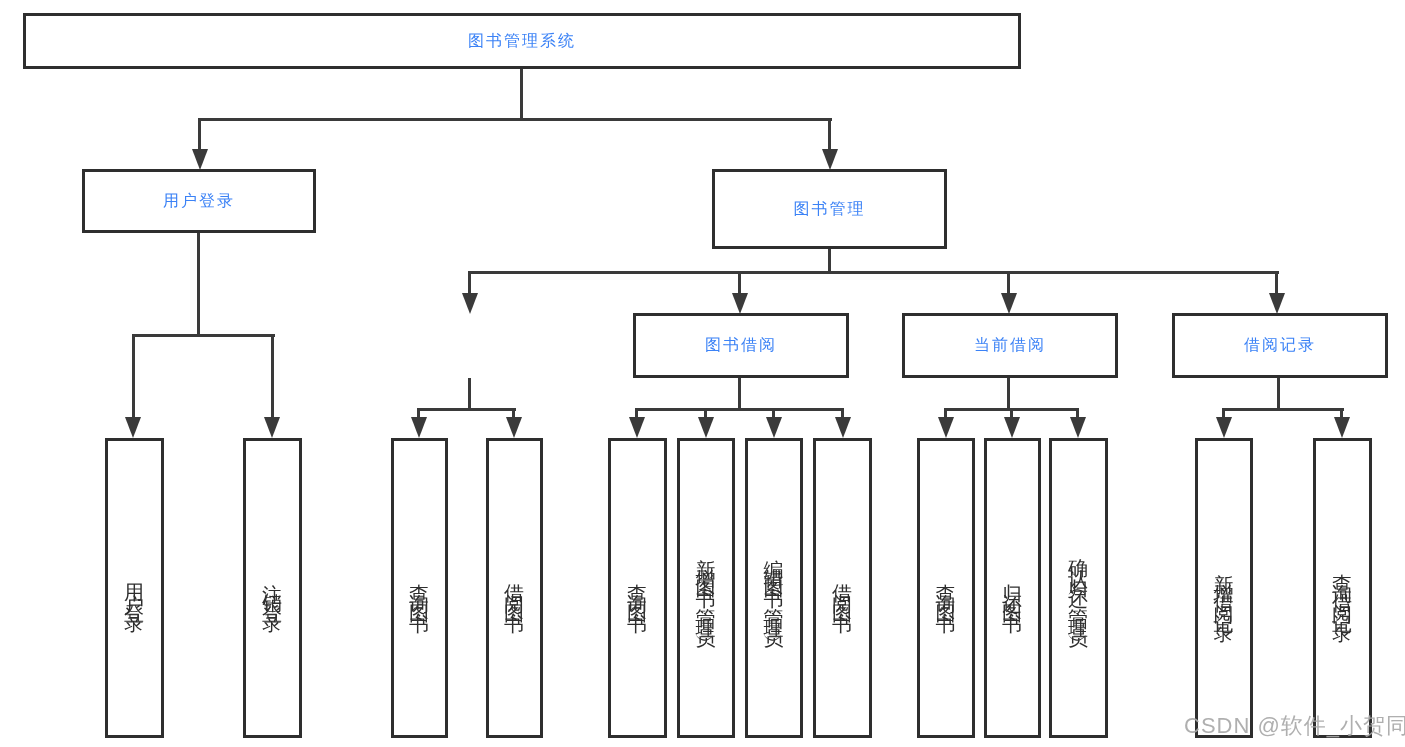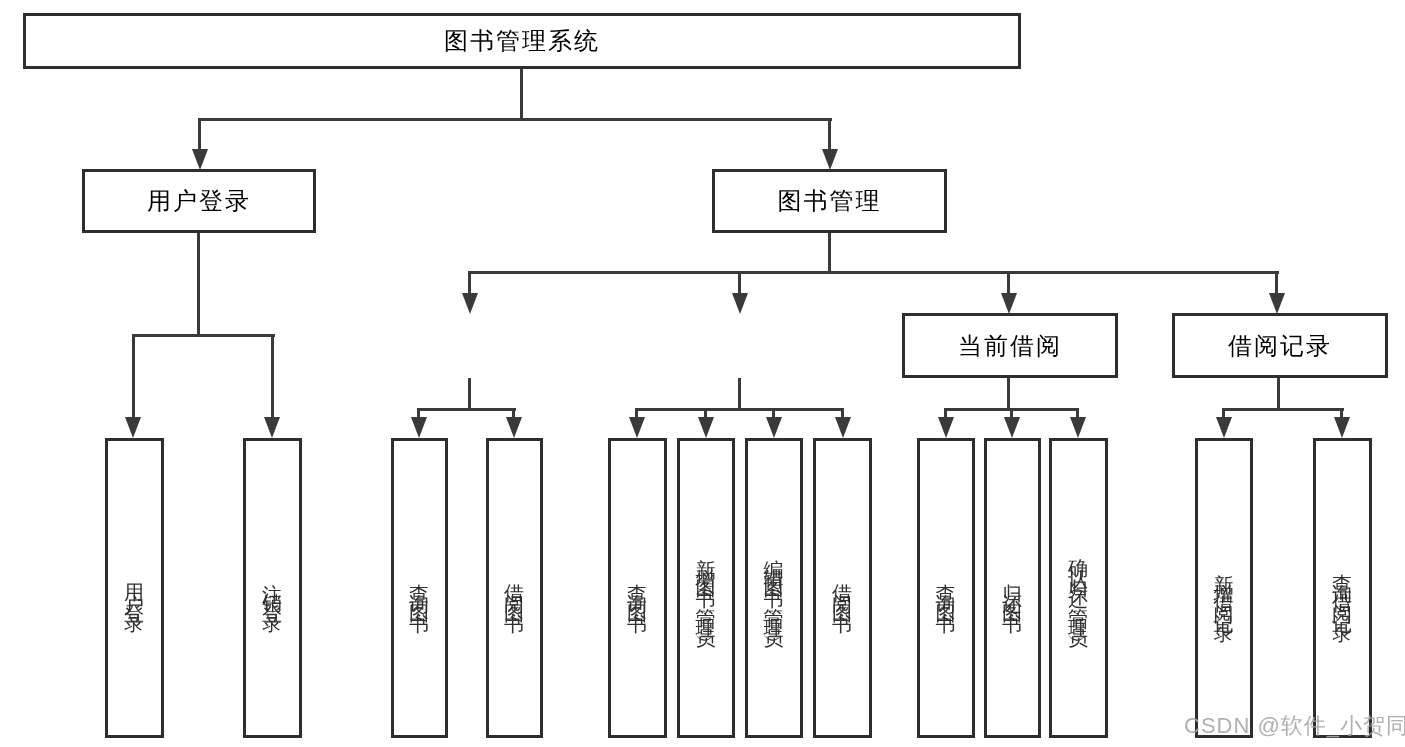--- a/index.html
+++ b/index.html
@@ -6,21 +6,21 @@
   .canvas {
     position:relative; width:1405px; height:747px; background:#ffffff;
     font-family:"Liberation Sans","DejaVu Sans",sans-serif; overflow:hidden;
   }
   .box {
     position:absolute; box-sizing:border-box;
     border:3px solid #2e2e2e; background:#ffffff;
     display:flex; align-items:center; justify-content:center;
   }
   .hbox span {
-    font-size:24px; letter-spacing:2px; color:#000000; white-space:nowrap;
+    font-size:16px; letter-spacing:2px; color:#3b82f6; white-space:nowrap;
   }
   .vbox span {
     writing-mode:vertical-rl; text-orientation:mixed;
     font-size:20px; letter-spacing:10px; color:#2e2e2e; line-height:1;
   }
   .lv { position:absolute; width:3px; background:#3a3a3a; }
   .lh { position:absolute; height:3px; background:#3a3a3a; }
   .arrow {
     position:absolute; width:0; height:0;
     border-left:8px solid transparent; border-right:8px solid transparent;
@@ -96,24 +96,27 @@
   <div class="lv" style="left:1340px;top:408px;height:11px"></div>
   <div class="arrow" style="left:1334px;top:417px"></div>
 
   <div class="box hbox" style="left:23px;top:13px;width:998px;height:56px">
     <span>图书管理系统</span>
   </div>
 
   <div class="box hbox" style="left:82px;top:169px;width:234px;height:64px">
     <span>用户登录</span>
   </div>
-  <div class="box hbox" style="left:712px;top:169px;width:235px;height:64px">
+  <div class="box hbox" style="left:712px;top:169px;width:235px;height:80px">
     <span>图书管理</span>
   </div>
 
+  <div class="box hbox" style="left:633px;top:313px;width:216px;height:65px">
+    <span>图书借阅</span>
+  </div>
   <div class="box hbox" style="left:1172px;top:313px;width:216px;height:65px">
     <span>借阅记录</span>
   </div>
   <div class="box hbox" style="left:902px;top:313px;width:216px;height:65px">
     <span>当前借阅</span>
   </div>
 
   <div class="box vbox" style="left:105px;top:438px;width:59px;height:300px">
     <span>用户登录</span>
   </div>

